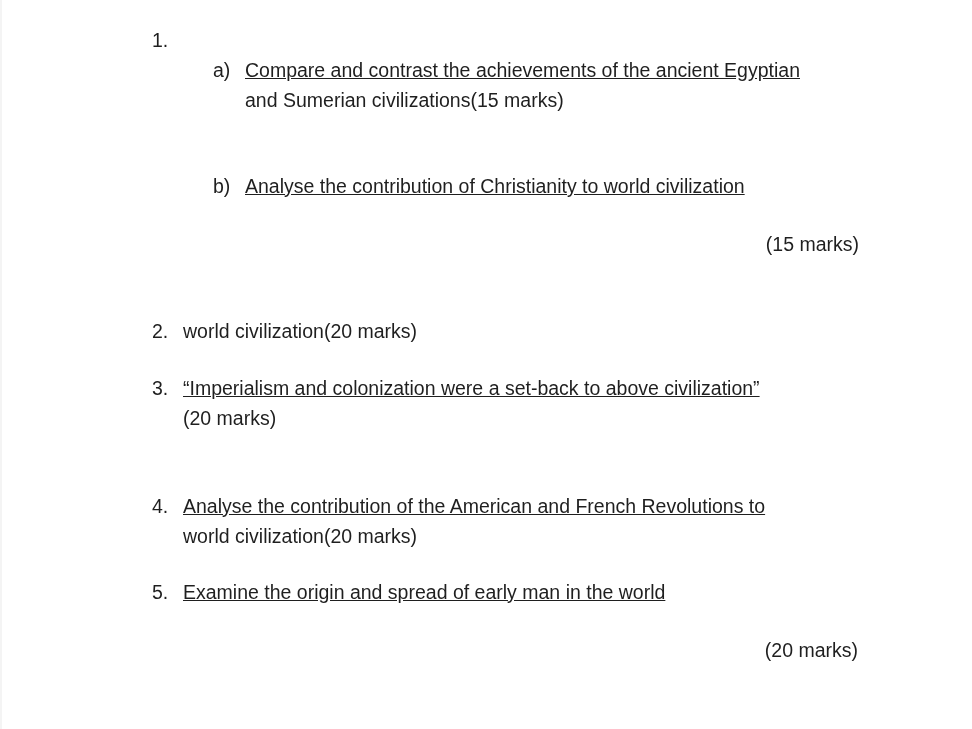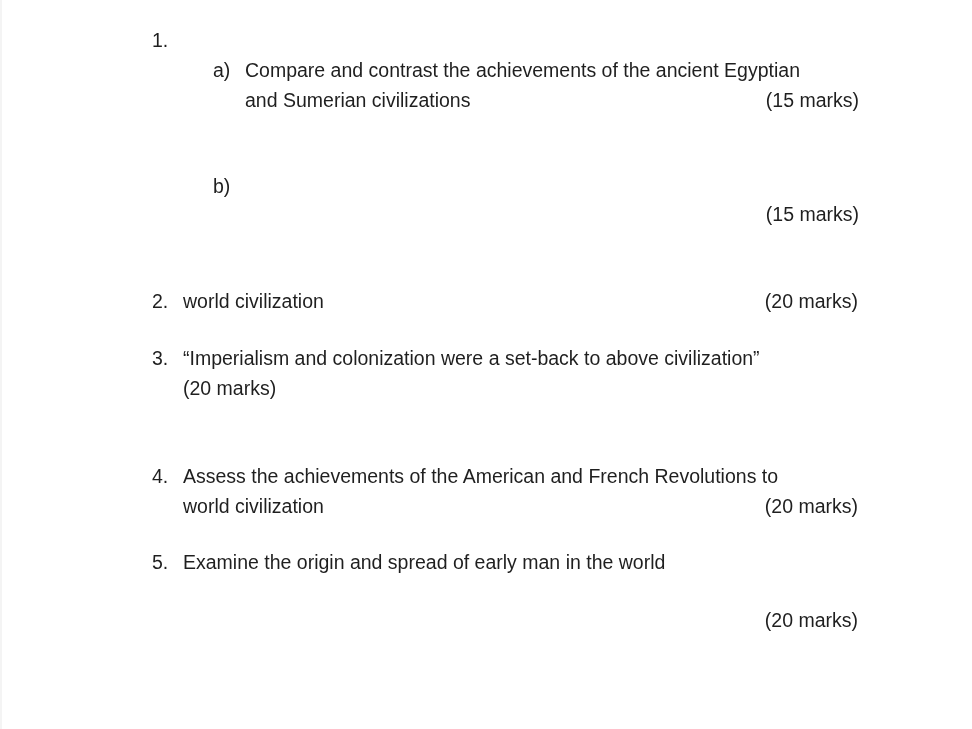--- a/index.html
+++ b/index.html
@@ -46,24 +46,25 @@
     width: 32px;
     flex: 0 0 32px;
     white-space: nowrap;
   }
   .sub-body {
     width: 614px;
     flex: 0 0 614px;
   }
   .line {
     white-space: nowrap;
+    text-decoration: underline;
   }
   .line-with-marks {
     display: flex;
-    justify-content: space-between;
+    justify-content: flex-start;
     white-space: nowrap;
   }
   .marks {
     white-space: nowrap;
   }
   .marks-line {
     text-align: right;
     white-space: nowrap;
   }
   
@@ -92,20 +93,21 @@
         <div class="line-with-marks">
           <span>and Sumerian civilizations</span>
           <span class="marks">(15 marks)</span>
         </div>
       </div>
     </div>
 
     <div class="sub-row gap-b">
       <span class="sub-marker">b)</span>
       <div class="sub-body">
+        <div class="line">Analyse the contribution of Christianity to world civilization</div>
         <div class="marks-line gap-bmarks">(15 marks)</div>
       </div>
     </div>
 
     <div class="q-row gap-q2">
       <span class="q-num">2.</span>
       <div class="q-body">
         <div class="line-with-marks">
           <span>world civilization</span>
           <span class="marks">(20 marks)</span>
@@ -119,21 +121,21 @@
         <div class="line">“Imperialism and colonization were a set-back to above civilization”</div>
         <div class="line-with-marks">
           <span class="marks">(20 marks)</span>
         </div>
       </div>
     </div>
 
     <div class="q-row gap-q4">
       <span class="q-num">4.</span>
       <div class="q-body">
-        <div class="line">Assess the achievements of the American and French Revolutions to</div>
+        <div class="line">Analyse the contribution of the American and French Revolutions to</div>
         <div class="line-with-marks">
           <span>world civilization</span>
           <span class="marks">(20 marks)</span>
         </div>
       </div>
     </div>
 
     <div class="q-row gap-q5">
       <span class="q-num">5.</span>
       <div class="q-body">

